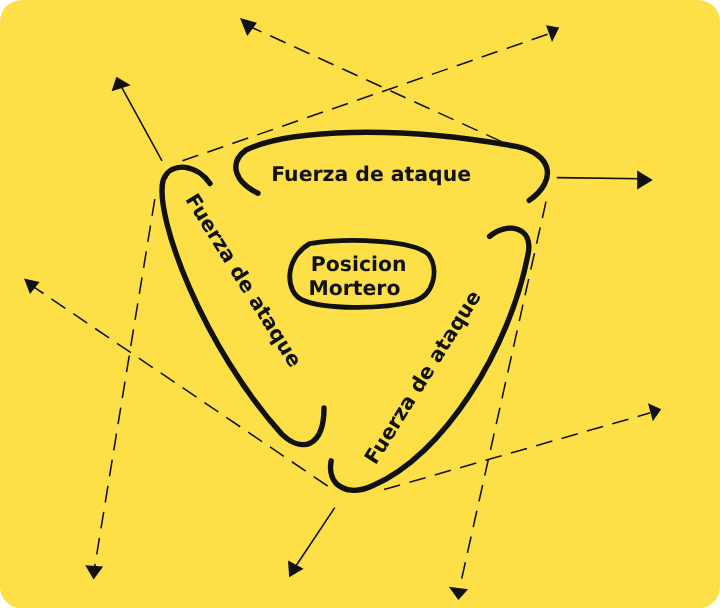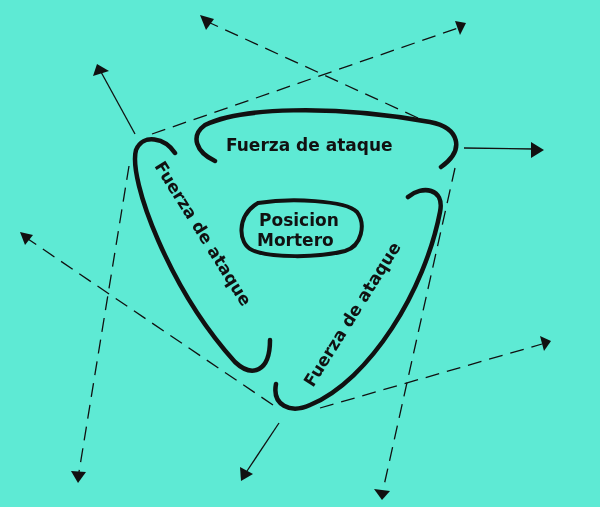--- a/index.html
+++ b/index.html
@@ -1,16 +1,16 @@
 <!DOCTYPE html>
 <html><head>
   <meta charset="utf-8">
   <style>
     html, body { margin: 0; padding: 0; background: #ffffff; }
-    .canvas { position: relative; width: 600px; height: 507px; background: #5eead4; overflow: hidden; }
+    .canvas { position: relative; width: 600px; height: 507px; background: #fde047; overflow: hidden; border-radius: 18px; }
     svg { position: absolute; left: 0; top: 0; }
     .lbl { font-family: "DejaVu Sans", sans-serif; font-weight: bold; fill: #111111; font-size: 17px; }
     .arc { fill: none; stroke: #111111; stroke-width: 4.5; stroke-linecap: round; }
     .solid { fill: none; stroke: #111111; stroke-width: 1.3; }
     .dash { fill: none; stroke: #111111; stroke-width: 1.3; stroke-dasharray: 14 8; }
     .head { fill: #111111; }
   </style>
 </head>
 <body>
 

